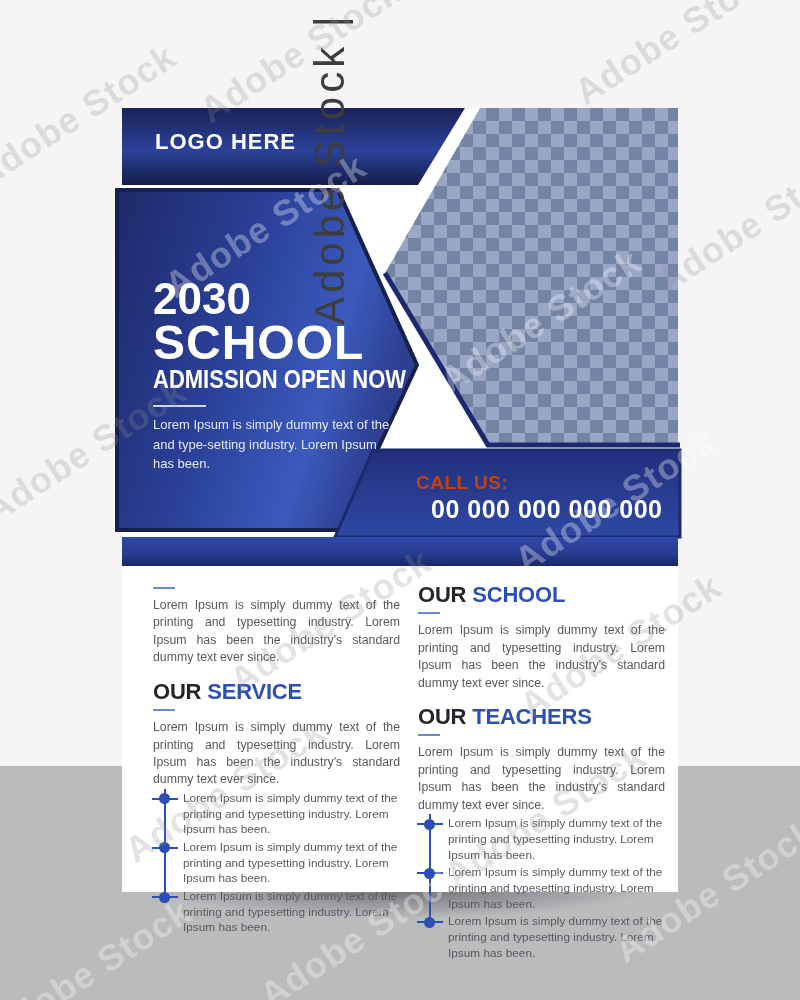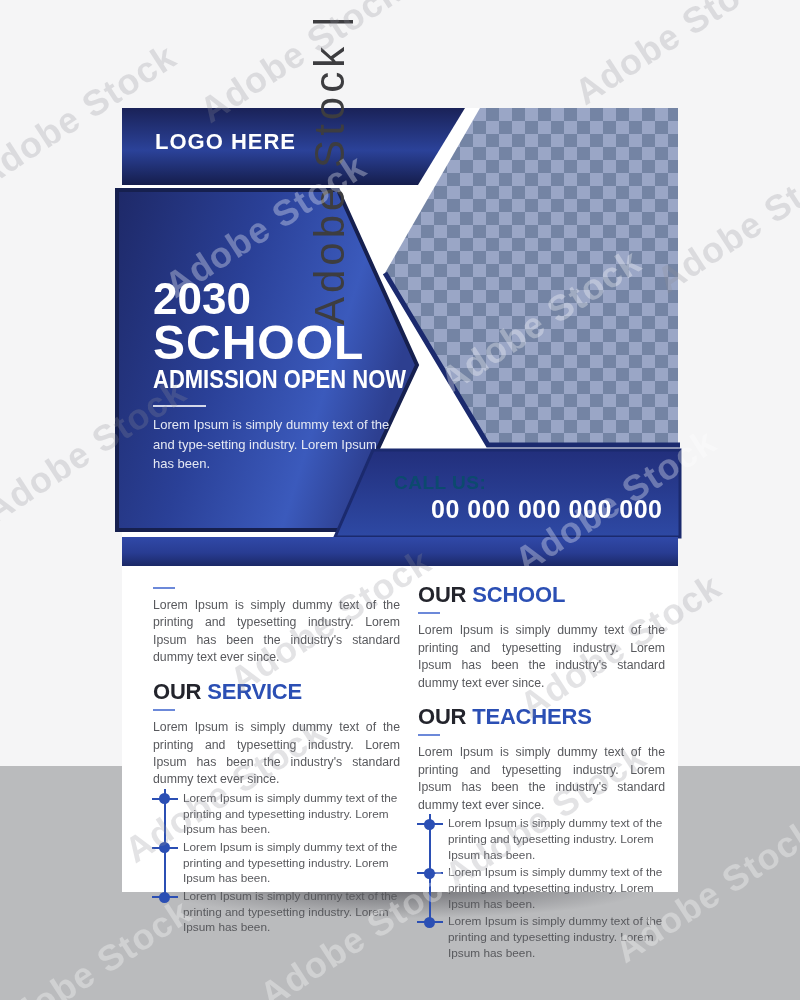--- a/index.html
+++ b/index.html
@@ -31,21 +31,21 @@
   .header-svg{left:0;top:0;overflow:visible;}
 
   
   .logo{left:33px;top:21px;font-size:22px;font-weight:bold;color:#fff;letter-spacing:1px;}
   .hero-year{left:31px;top:169px;font-size:44px;font-weight:bold;color:#fff;line-height:1;}
   .hero-title{left:31px;top:211px;font-size:48px;font-weight:bold;color:#fff;line-height:1;letter-spacing:1px;}
   .hero-sub{left:31px;top:259px;font-size:25px;font-weight:bold;color:#fff;line-height:1;
     transform:scaleX(.88);transform-origin:left top;white-space:nowrap;}
   .hero-line{left:31px;top:297px;width:53px;height:2px;background:rgba(255,255,255,.8);}
   .hero-desc{left:31px;top:307px;width:240px;font-size:13px;line-height:1.5;color:#e4e8f3;}
-  .call-label{left:272px;top:364px;font-size:19px;font-weight:bold;color:#0c4a6e;letter-spacing:.5px;}
+  .call-label{left:294px;top:364px;font-size:19px;font-weight:bold;color:#c2410c;letter-spacing:.5px;}
   .call-phone{left:281px;top:387px;font-size:25px;font-weight:bold;color:#fff;letter-spacing:.5px;margin-left:28px;}
 
   
   .content-col{position:absolute;top:474px;width:247px;}
   .col-left{left:31px;}
   .col-right{left:296px;}
   .section-title{margin:0;font-size:22px;font-weight:bold;color:#23242c;letter-spacing:-.2px;line-height:1.15;}
   .section-title .accent{color:#2b4fb4;}
   .title-underline{width:22px;height:2px;background:#6c89d9;margin-top:5px;}
   .section-body{margin:8px 0 0;font-size:12.3px;line-height:1.42;color:#58595d;text-align:justify;}

